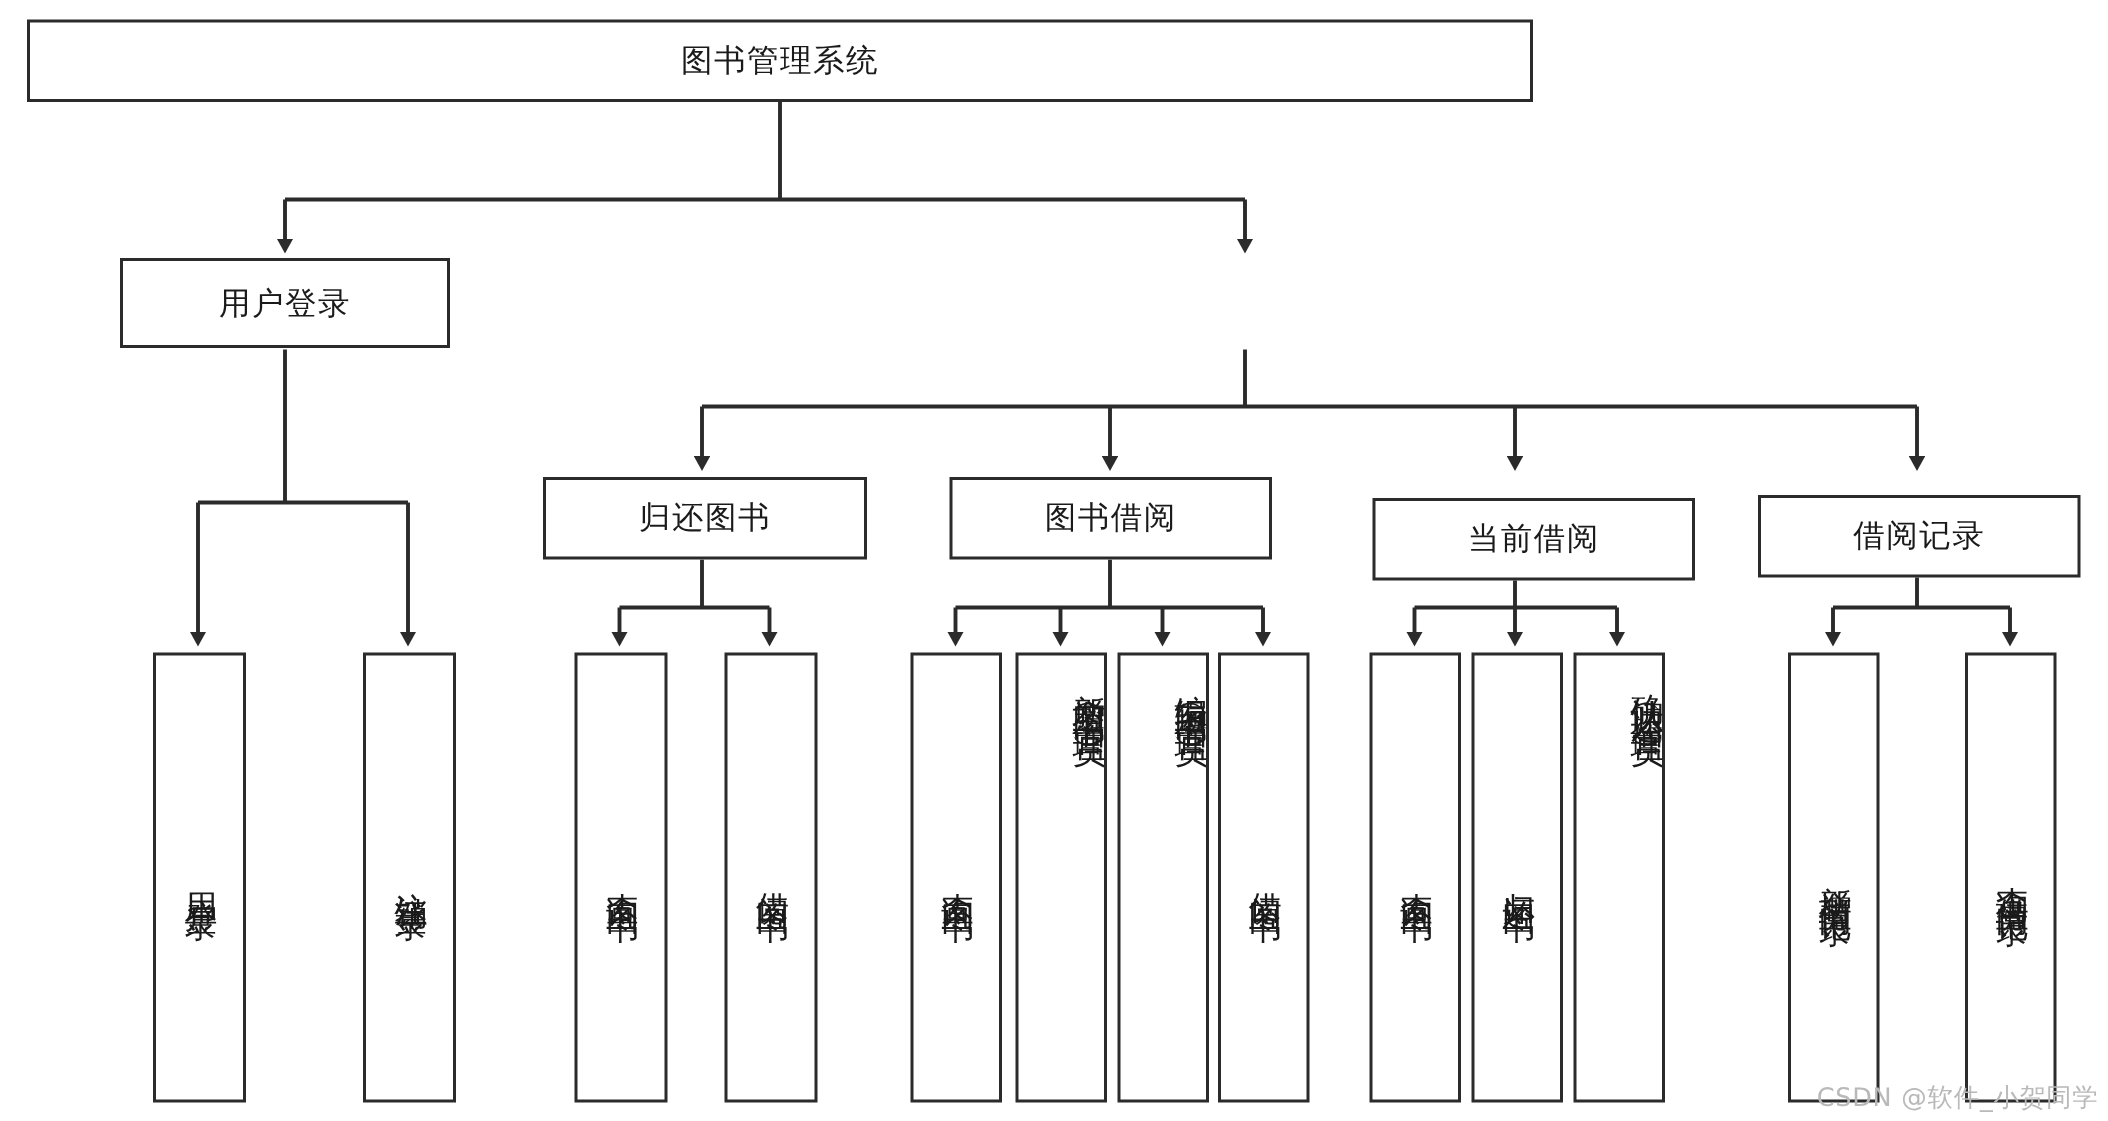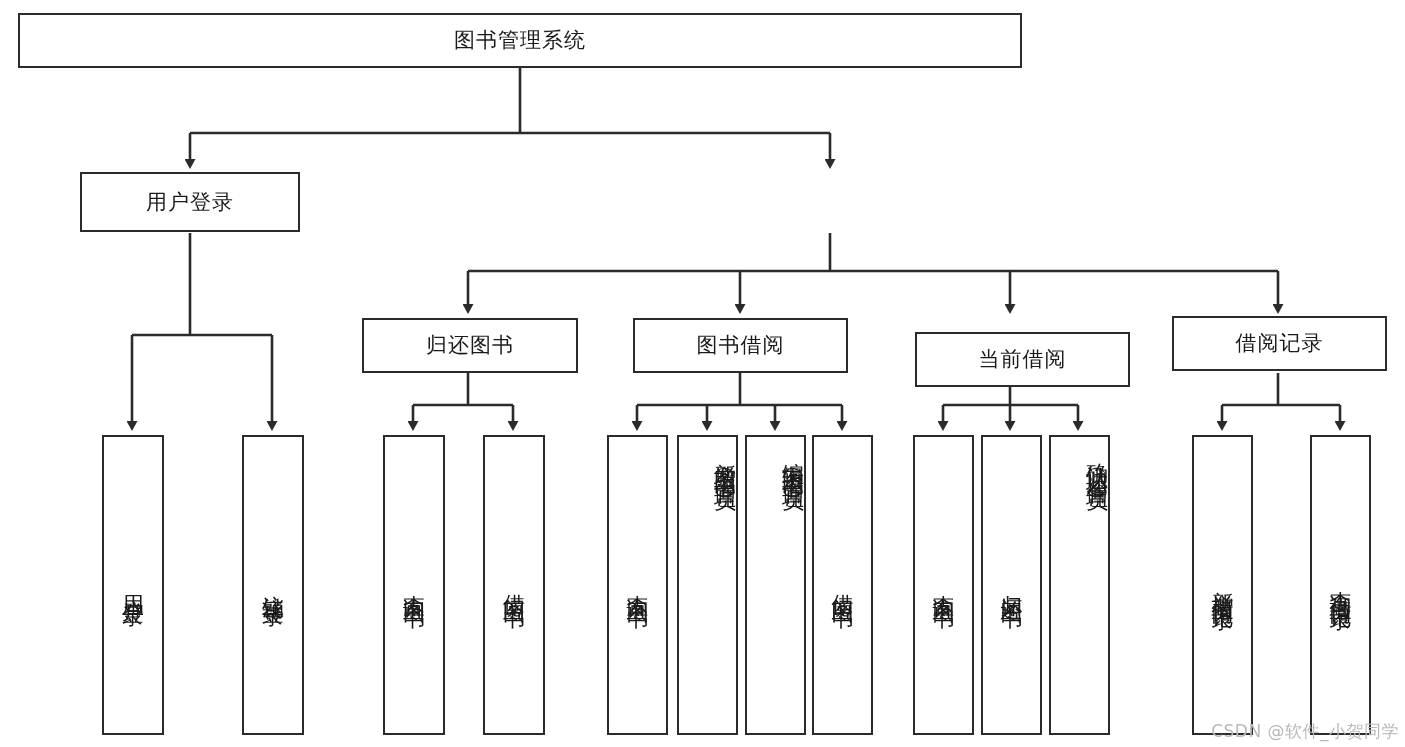--- a/index.html
+++ b/index.html
@@ -147,21 +147,21 @@
 
   <div class="node" style="left:362px; top:318px; width:216px; height:55px;">
     <span class="node-label">归还图书</span>
   </div>
   <div class="node" style="left:633px; top:318px; width:215px; height:55px;">
     <span class="node-label">图书借阅</span>
   </div>
   <div class="node" style="left:903px; top:332px; width:215px; height:55px;margin-left:12px;">
     <span class="node-label">当前借阅</span>
   </div>
-  <div class="node" style="left:1172px; top:316px; width:215px; height:55px;">
+  <div class="node" style="left:1172px; top:330px; width:215px; height:55px;">
     <span class="node-label">借阅记录</span>
   </div>
 
   <div class="leaf center" style="left:102px; top:435px; width:62px; height:300px;">
     <span class="vtext">用户登录</span>
   </div>
   <div class="leaf center" style="left:242px; top:435px; width:62px; height:300px;">
     <span class="vtext">注销登录</span>
   </div>
 

